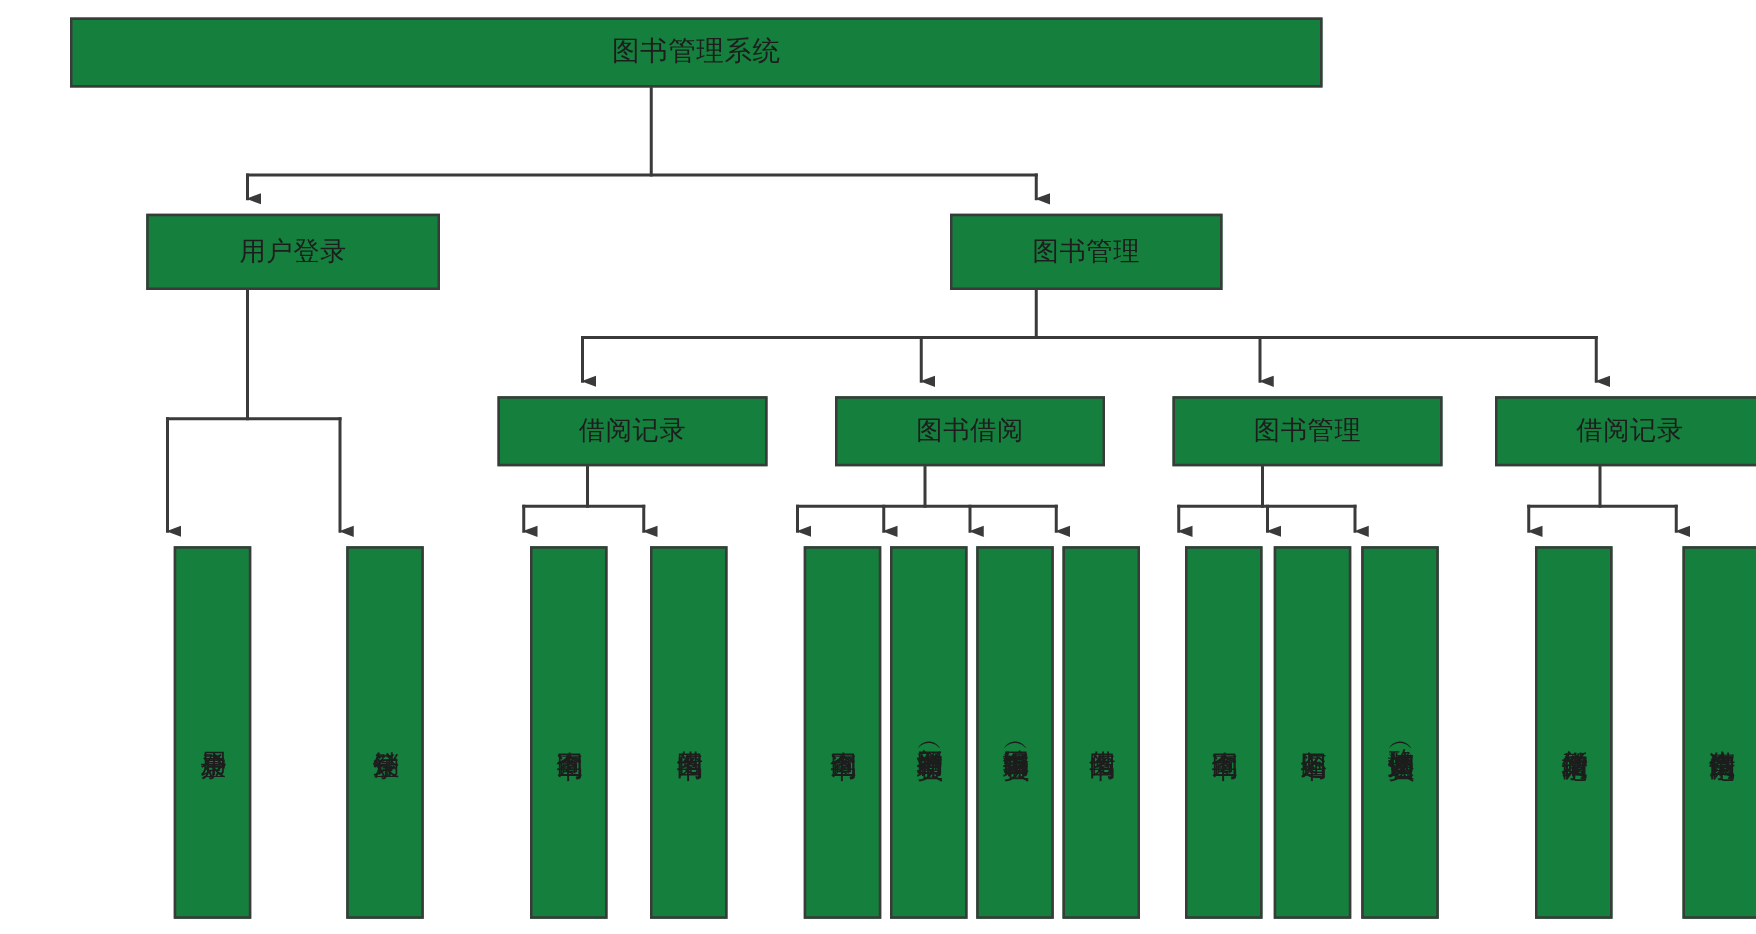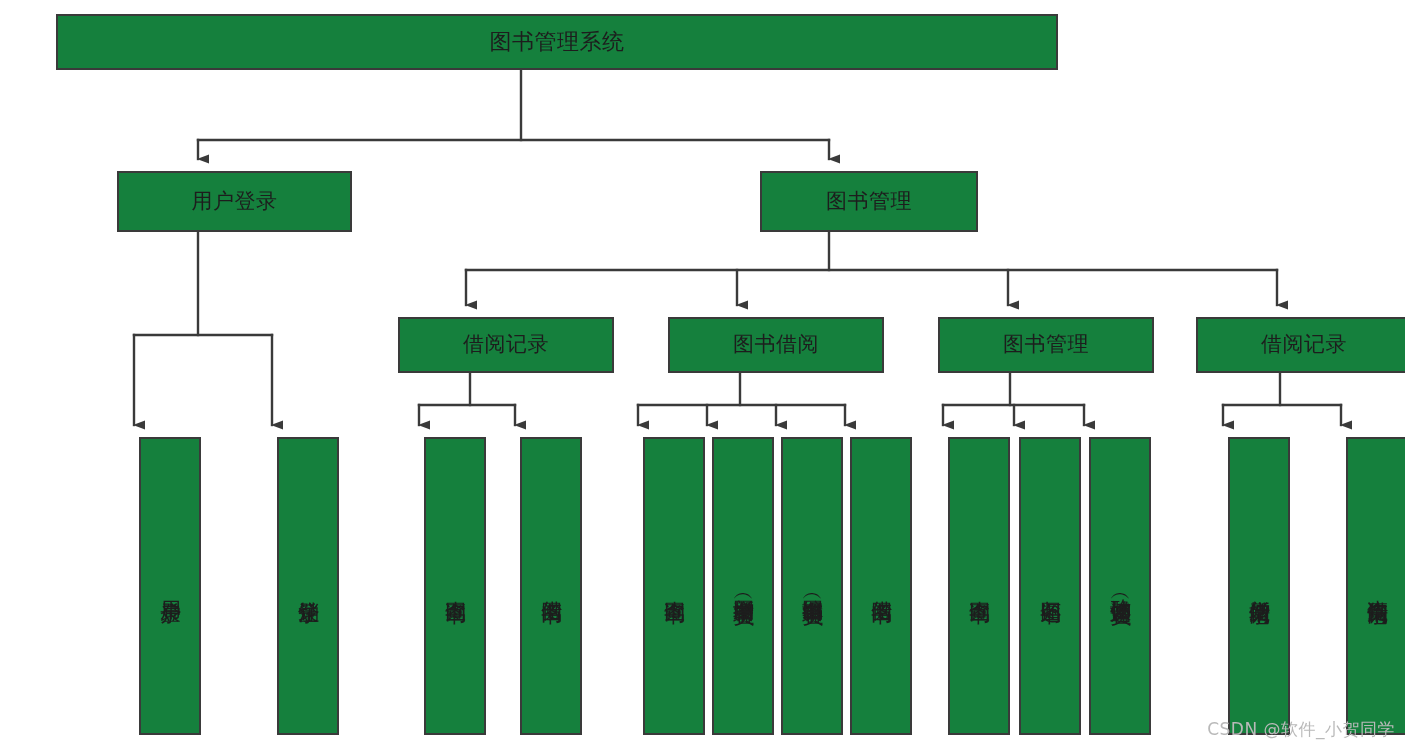--- a/index.html
+++ b/index.html
@@ -172,15 +172,14 @@
         <span class="node-label-v">确认归还（管理员）</span>
       </div>
       <div class="node-box node-leaf" style="left: 1192px; top: 437px; width: 62px; height: 298px;">
         <span class="node-label-v">新增借阅记录</span>
       </div>
       <div class="node-box node-leaf" style="left: 1310px; top: 437px; width: 62px; height: 298px;">
         <span class="node-label-v">查询借阅记录</span>
       </div>
     </div>
 
-  <div class="watermark">CSDN @软件_小贺同学</div>
 
 </div>
 
 </body></html>

